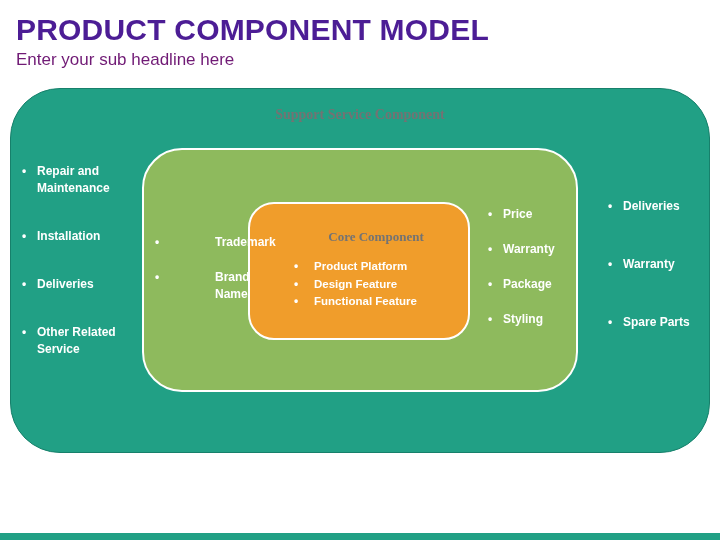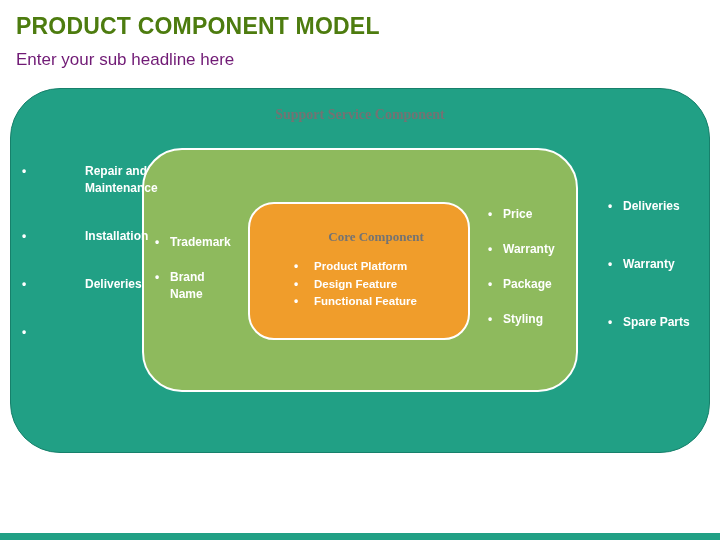--- a/index.html
+++ b/index.html
@@ -6,21 +6,21 @@
   body {
     width: 720px; height: 540px;
     background: #ffffff;
     font-family: "Liberation Sans", sans-serif;
     position: relative; overflow: hidden;
   }
   .slide { position: absolute; left: 0; top: 0; width: 720px; height: 540px; }
 
   .title {
     position: absolute; left: 16px; top: 13px;
-    font-size: 23px; font-weight: 700; color: #4d7c0f;
+    font-size: 30px; font-weight: 700; color: #4c1d95;
     letter-spacing: 0.2px; white-space: nowrap;
   }
   .subtitle {
     position: absolute; left: 16px; top: 50px;
     font-size: 17px; font-weight: 400; color: #701a75;
     white-space: nowrap;
   }
 
   .teal-shape {
     position: absolute; left: 10px; top: 88px; width: 700px; height: 365px;
@@ -50,24 +50,24 @@
   .core-title     { left: 248px; top: 229px; width: 222px; font-size: 13px; padding-left: 17px; }
 
   .blist {
     position: absolute; display: flex; flex-direction: column;
     color: #ffffff; font-size: 12px; font-weight: 600; line-height: 17px;
   }
   .bitem { display: flex; align-items: flex-start; }
   .dot { width: 15px; flex: none; font-size: 12px; }
 
   .support-left  { left: 22px;  top: 163px; gap: 31px; }
-  .support-left .txt { width: 87px; margin-left: 48px; }
+  .support-left .txt { width: 87px; }
   .support-right { left: 608px; top: 198px; gap: 41px; }
   .pack-left     { left: 155px; top: 234px; gap: 18px; }
-  .pack-left .txt { width: 56px; }
+  .pack-left .txt { width: 56px; margin-left: 45px; }
   .pack-right    { left: 488px; top: 206px; gap: 18px; }
   .core-list     { left: 294px; top: 258px; gap: 0px; line-height: 17.5px; font-size: 11.5px; }
   .core-list .dot { width: 20px; }
 
   .bottom-bar {
     position: absolute; left: 0; top: 533px; width: 720px; height: 7px;
     background: var(--teal, #21A085);
   }
 </style>
 </head>
@@ -93,20 +93,21 @@
     <div class="bitem">
       <span class="dot">•</span>
       <span class="txt">Installation</span>
     </div>
     <div class="bitem">
       <span class="dot">•</span>
       <span class="txt">Deliveries</span>
     </div>
     <div class="bitem">
       <span class="dot">•</span>
+      <span class="txt">Other Related Service</span>
     </div>
   </div>
 
   <div class="blist support-right">
     <div class="bitem">
       <span class="dot">•</span>
       <span class="txt">Deliveries</span>
     </div>
     <div class="bitem">
       <span class="dot">•</span>

